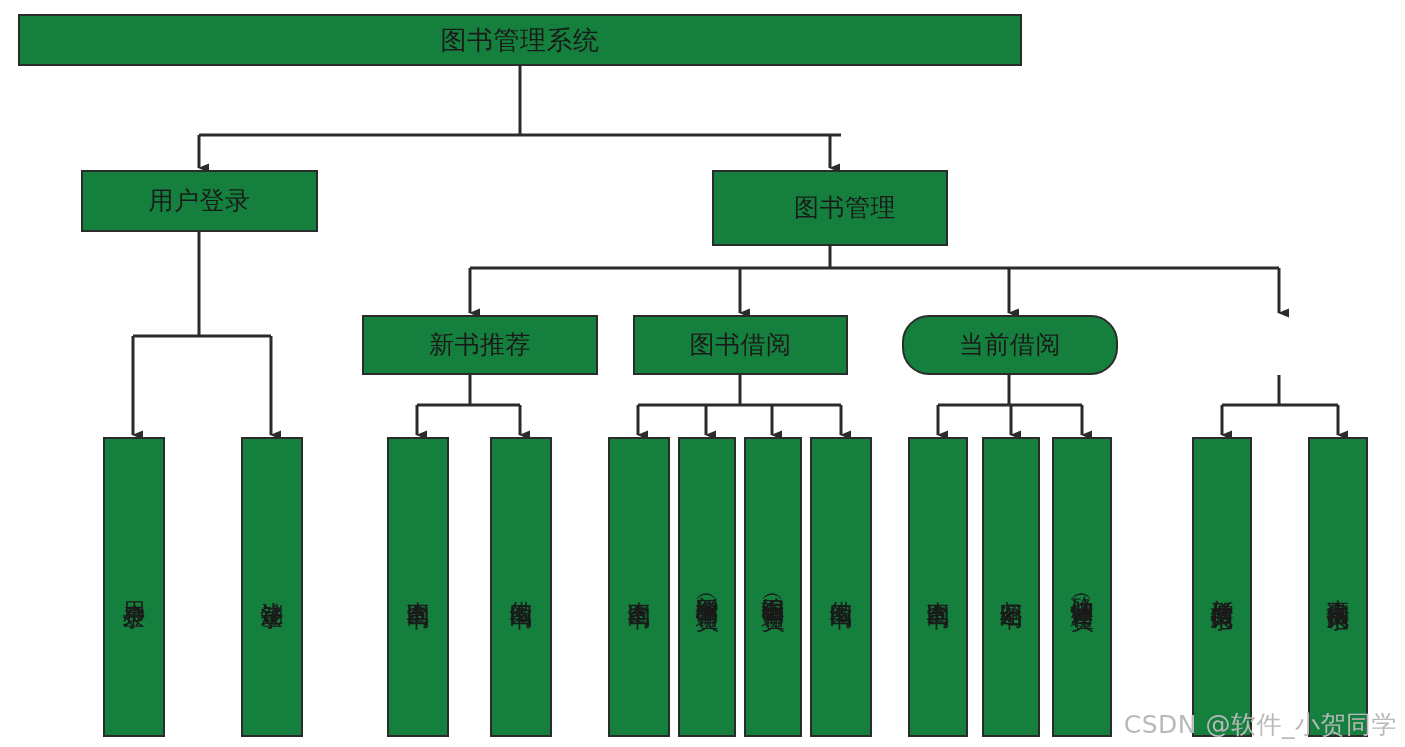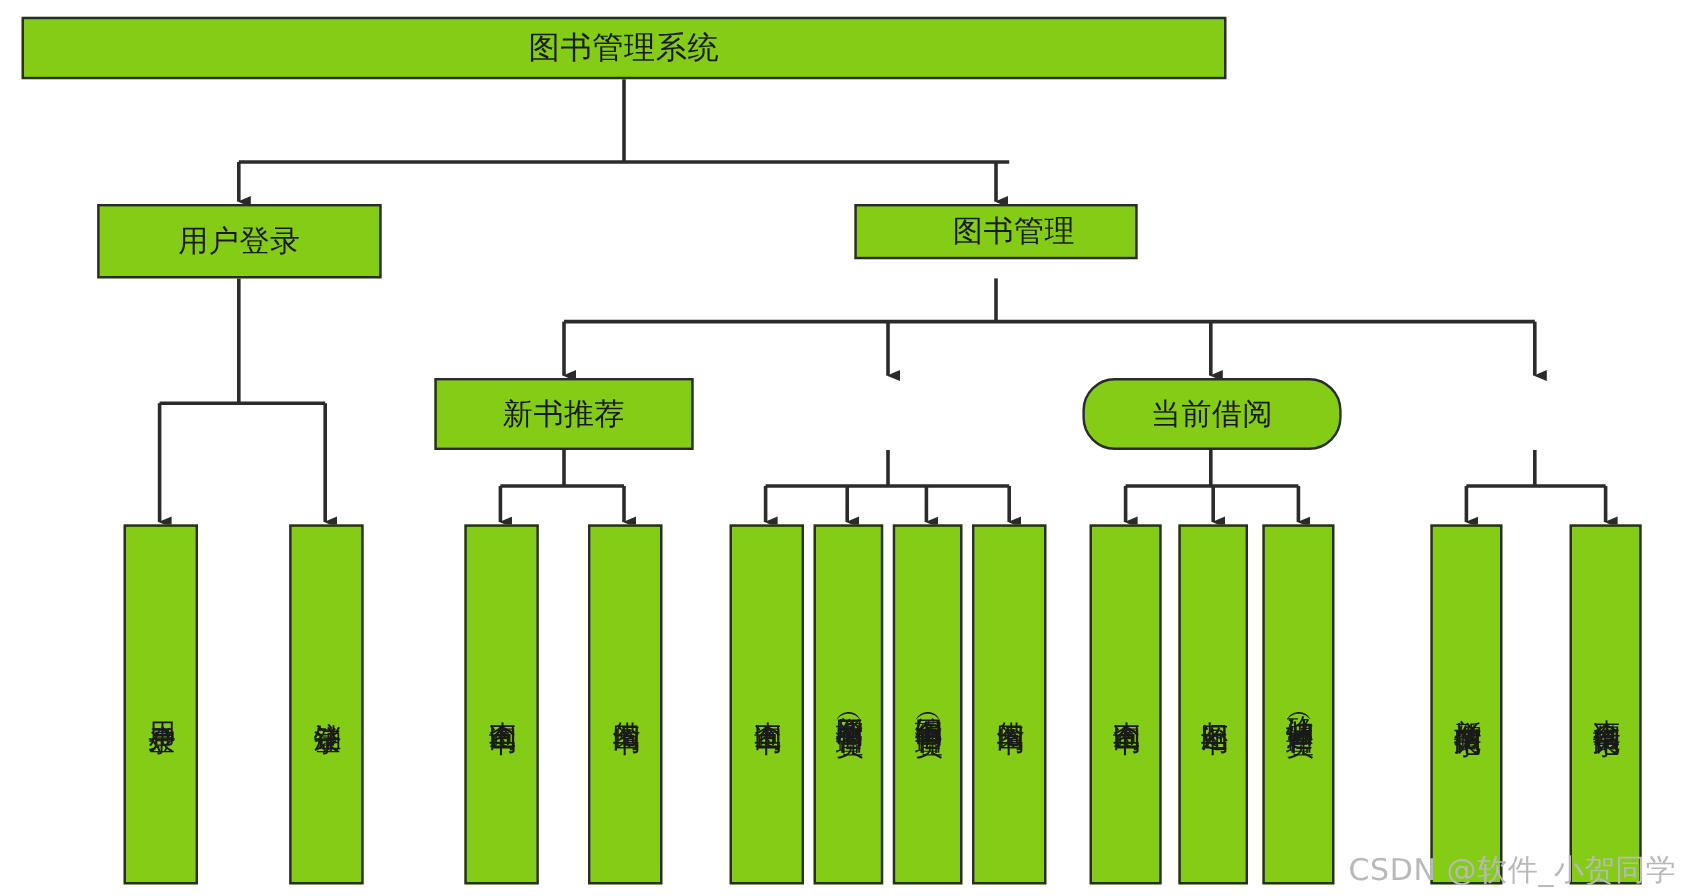--- a/index.html
+++ b/index.html
@@ -22,21 +22,21 @@
     position: absolute;
     left: 0;
     top: 0;
     width: 1405px;
     height: 747px;
   }
   .node {
     position: absolute;
     box-sizing: border-box;
     border: 2px solid #2b2b2b;
-    background: #84cc16;
+    background: #15803d;
     display: flex;
     align-items: center;
     justify-content: center;
     color: #1a1a1a;
   }
   .node-h {
     font-size: 25px;
     line-height: 1.1;
     letter-spacing: 0.5px;
     white-space: nowrap;
@@ -121,26 +121,29 @@
     </g>
   </svg>
 
   <div class="node node-h node-root" style="left:18px; top:14px; width:1004px; height:52px;">
     <span class="node-label">图书管理系统</span>
   </div>
 
   <div class="node node-h" style="left:81px; top:170px; width:237px; height:62px;">
     <span class="node-label">用户登录</span>
   </div>
-  <div class="node node-h" style="left:712px; top:170px; width:236px; height:46px;padding-left:30px;">
+  <div class="node node-h" style="left:712px; top:170px; width:236px; height:76px;padding-left:30px;">
     <span class="node-label">图书管理</span>
   </div>
 
-  <div class="node node-h" style="left:362px; top:315px; width:216px; height:60px;">
+  <div class="node node-h" style="left:362px; top:315px; width:236px; height:60px;">
     <span class="node-label">新书推荐</span>
+  </div>
+  <div class="node node-h" style="left:633px; top:315px; width:215px; height:60px;">
+    <span class="node-label">图书借阅</span>
   </div>
   <div class="node node-h" style="left:902px; top:315px; width:216px; height:60px;border-radius:27px;">
     <span class="node-label">当前借阅</span>
   </div>
 
   <div class="node node-v" style="left:103px; top:437px; width:62px; height:300px;">
     <span class="node-label">用户登录</span>
   </div>
   <div class="node node-v" style="left:241px; top:437px; width:62px; height:300px;">
     <span class="node-label">注销登录</span>

